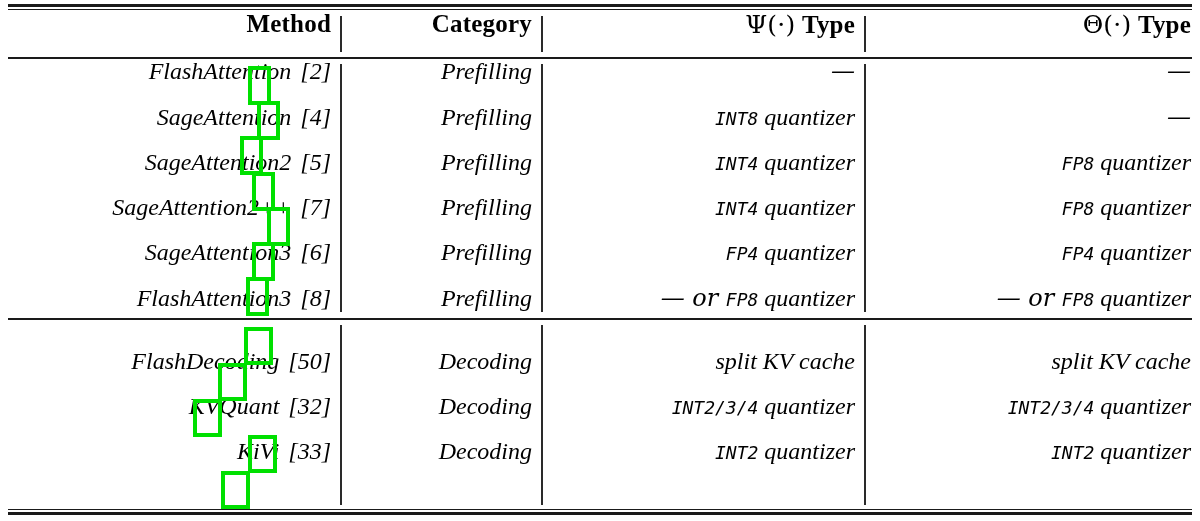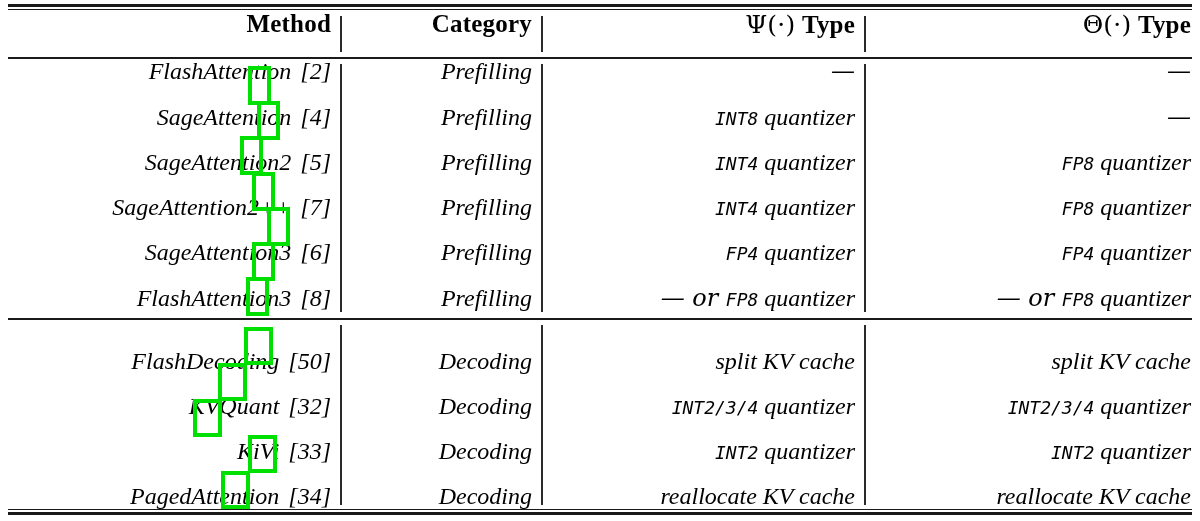--- a/index.html
+++ b/index.html
@@ -215,26 +215,20 @@
           <td class="cell"><span class="method-name">KVQuant</span><span class="cite">[32]</span></td>
           <td class="cell">Decoding</td>
           <td class="cell"><span class="mono">INT2/3/4</span> <span class="">quantizer</span></td>
           <td class="cell"><span class="mono">INT2/3/4</span> <span class="">quantizer</span></td>
         </tr>
         <tr class="body-row-dec">
           <td class="cell"><span class="method-name">KiVi</span><span class="cite">[33]</span></td>
           <td class="cell">Decoding</td>
           <td class="cell"><span class="mono">INT2</span> <span class="">quantizer</span></td>
           <td class="cell"><span class="mono">INT2</span> <span class="">quantizer</span></td>
-        </tr>
-        <tr class="body-row-dec">
-          <td class="cell"><span class="method-name">PagedAttention</span><span class="cite">[34]</span></td>
-          <td class="cell">Decoding</td>
-          <td class="cell"><span class="">reallocate KV cache</span></td>
-          <td class="cell"><span class="">reallocate KV cache</span></td>
         </tr>
       </tbody>
   </table>
 
   <div id="annot-layer">
       <div class="annot" style="left: 248px; top: 66px; width: 23px; height: 39px; border-color: rgb(0, 224, 0);"></div>
       <div class="annot" style="left: 257px; top: 101px; width: 23px; height: 39px; border-color: rgb(0, 224, 0);"></div>
       <div class="annot" style="left: 240px; top: 136px; width: 23px; height: 39px; border-color: rgb(0, 224, 0);"></div>
       <div class="annot" style="left: 252px; top: 172px; width: 23px; height: 39px; border-color: rgb(0, 224, 0);"></div>
       <div class="annot" style="left: 267px; top: 207px; width: 23px; height: 39px; border-color: rgb(0, 224, 0);"></div>

